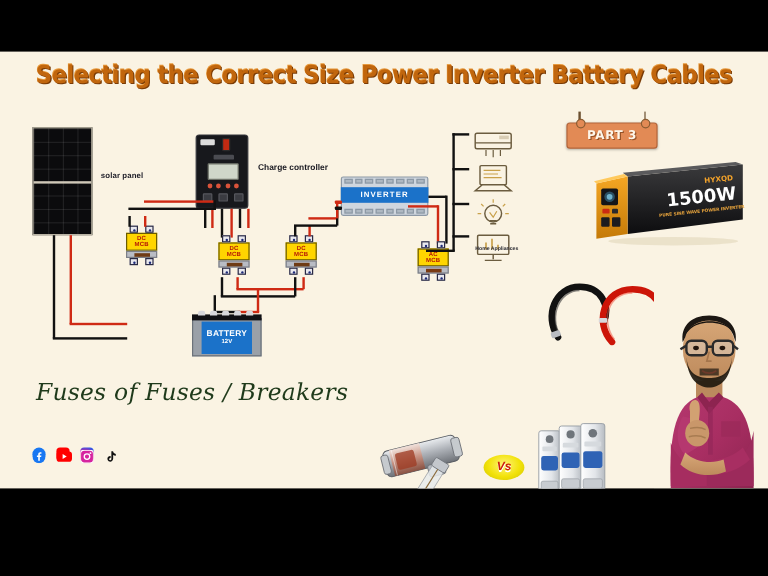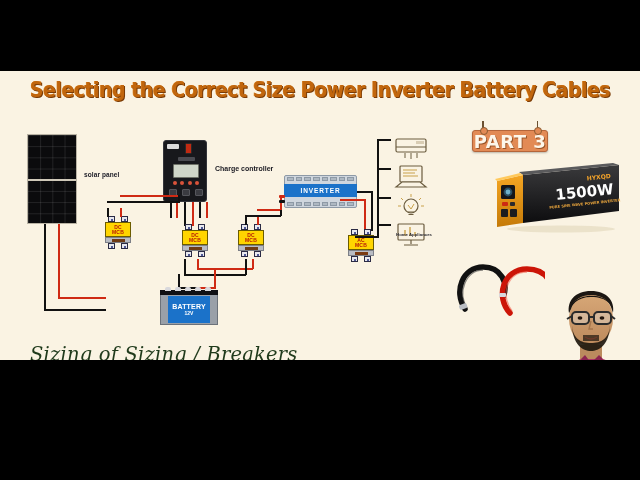--- a/index.html
+++ b/index.html
@@ -7,21 +7,21 @@
     width: 640px; height: 480px; overflow: hidden;
     background: #000;
     font-family: "Liberation Sans", sans-serif;
   }
   #stage { position: relative; width: 640px; height: 480px; background: #000; }
 
   .bar-top    { position:absolute; left:0; top:0;   width:640px; height:58px;  background:#000; }
   .bar-bottom { position:absolute; left:0; top:422px; width:640px; height:58px; background:#000; }
 
   .canvas {
-    position: absolute; left: 0; top: 71px; width: 640px; height: 289px;
+    position: absolute; left: 0; top: 43px; width: 640px; height: 364px;
     background: #faf3e3; overflow: hidden;
   }
 
   
   .title {
     position: absolute; left: 0; top: 7px; width: 640px; text-align: center;
     font-family: "DejaVu Sans", sans-serif;
     font-weight: 700; font-size: 20.5px; letter-spacing: -0.6px;
     color: #c1660d;
     text-shadow: 1px 1px 0 #7a3b05, -0.5px -0.5px 0 #e79a3d;
@@ -32,21 +32,21 @@
   
   .part-sign {
     position: absolute; left: 472px; top: 59px;
     width: 76px; height: 22px; background: #e28a55;
     border: 1.5px solid #b4653a; border-radius: 3px;
     display: flex; align-items: center; justify-content: center;
     box-shadow: 0 1px 2px rgba(0,0,0,.25);
   }
   .part-sign span {
     font-family: "DejaVu Sans", sans-serif; font-weight: 700;
-    font-size: 18px; color: #fdf6ea; letter-spacing: .5px;
+    font-size: 10px; color: #fdf6ea; letter-spacing: .5px;
     text-shadow: 1px 1px 0 rgba(120,60,20,.7);
   }
   .rope { position:absolute; width:1.5px; height:10px; background:#6b5030; top:-10px; }
   .rope::after { content:""; position:absolute; left:-2.5px; bottom:-4px; width:6px; height:6px;
                  border-radius:50%; border:1.5px solid #8a5c32; background:#e28a55; }
   .rope.l { left: 9px; } .rope.r { right: 9px; }
 
   
   .wire { position: absolute; background: #111; }
   .wire.red { background: #cf2a14; }
@@ -445,21 +445,21 @@
         <path d="M10 48 C-2 30 8 6 28 6 C46 6 54 22 48 36" fill="none" stroke="#111" stroke-width="5.5" stroke-linecap="round"></path>
         <path d="M12 47 C2 31 11 9 28 9" fill="none" stroke="#3a3a3a" stroke-width="1.4" opacity=".6"></path>
         <path d="M55 52 C40 36 48 8 72 8 C92 8 100 24 95 38" fill="none" stroke="#cc1508" stroke-width="5.5" stroke-linecap="round"></path>
         <path d="M57 50 C45 34 52 11 72 11" fill="none" stroke="#f05a47" stroke-width="1.4" opacity=".55"></path>
         <rect x="4" y="43" width="8" height="5" rx="1.5" fill="#b9bcc2" transform="rotate(-20 8 45)"></rect>
         <rect x="92" y="32" width="9" height="5" rx="1.5" fill="#b9bcc2" transform="rotate(18 96 34)"></rect>
         <rect x="44" y="32" width="7" height="4" rx="1" fill="#d8d8dc"></rect>
       </svg>
     </div>
 
-    <div class="sizing">Sizing of Sizing / Breakers</div>
+    <div class="sizing">Fuses of Fuses / Breakers</div>
 
     <div class="chan">
       <span class="soc fb">
         <svg width="11" height="11" viewBox="0 0 11 11">
             <circle cx="5.5" cy="5.5" r="5.5" fill="#1877f2"></circle>
             <path d="M6.2 9V5.8h1.1l.2-1.3H6.2v-.8c0-.37.1-.62.64-.62h.68V1.9A9 9 0 0 0 6.52 1.85c-1 0-1.68.6-1.68 1.72v.95H3.75v1.3h1.09V9z" fill="#fff"></path>
           </svg>
       </span>
       <span class="soc yt">
         <svg width="13" height="11" viewBox="0 0 13 11">

